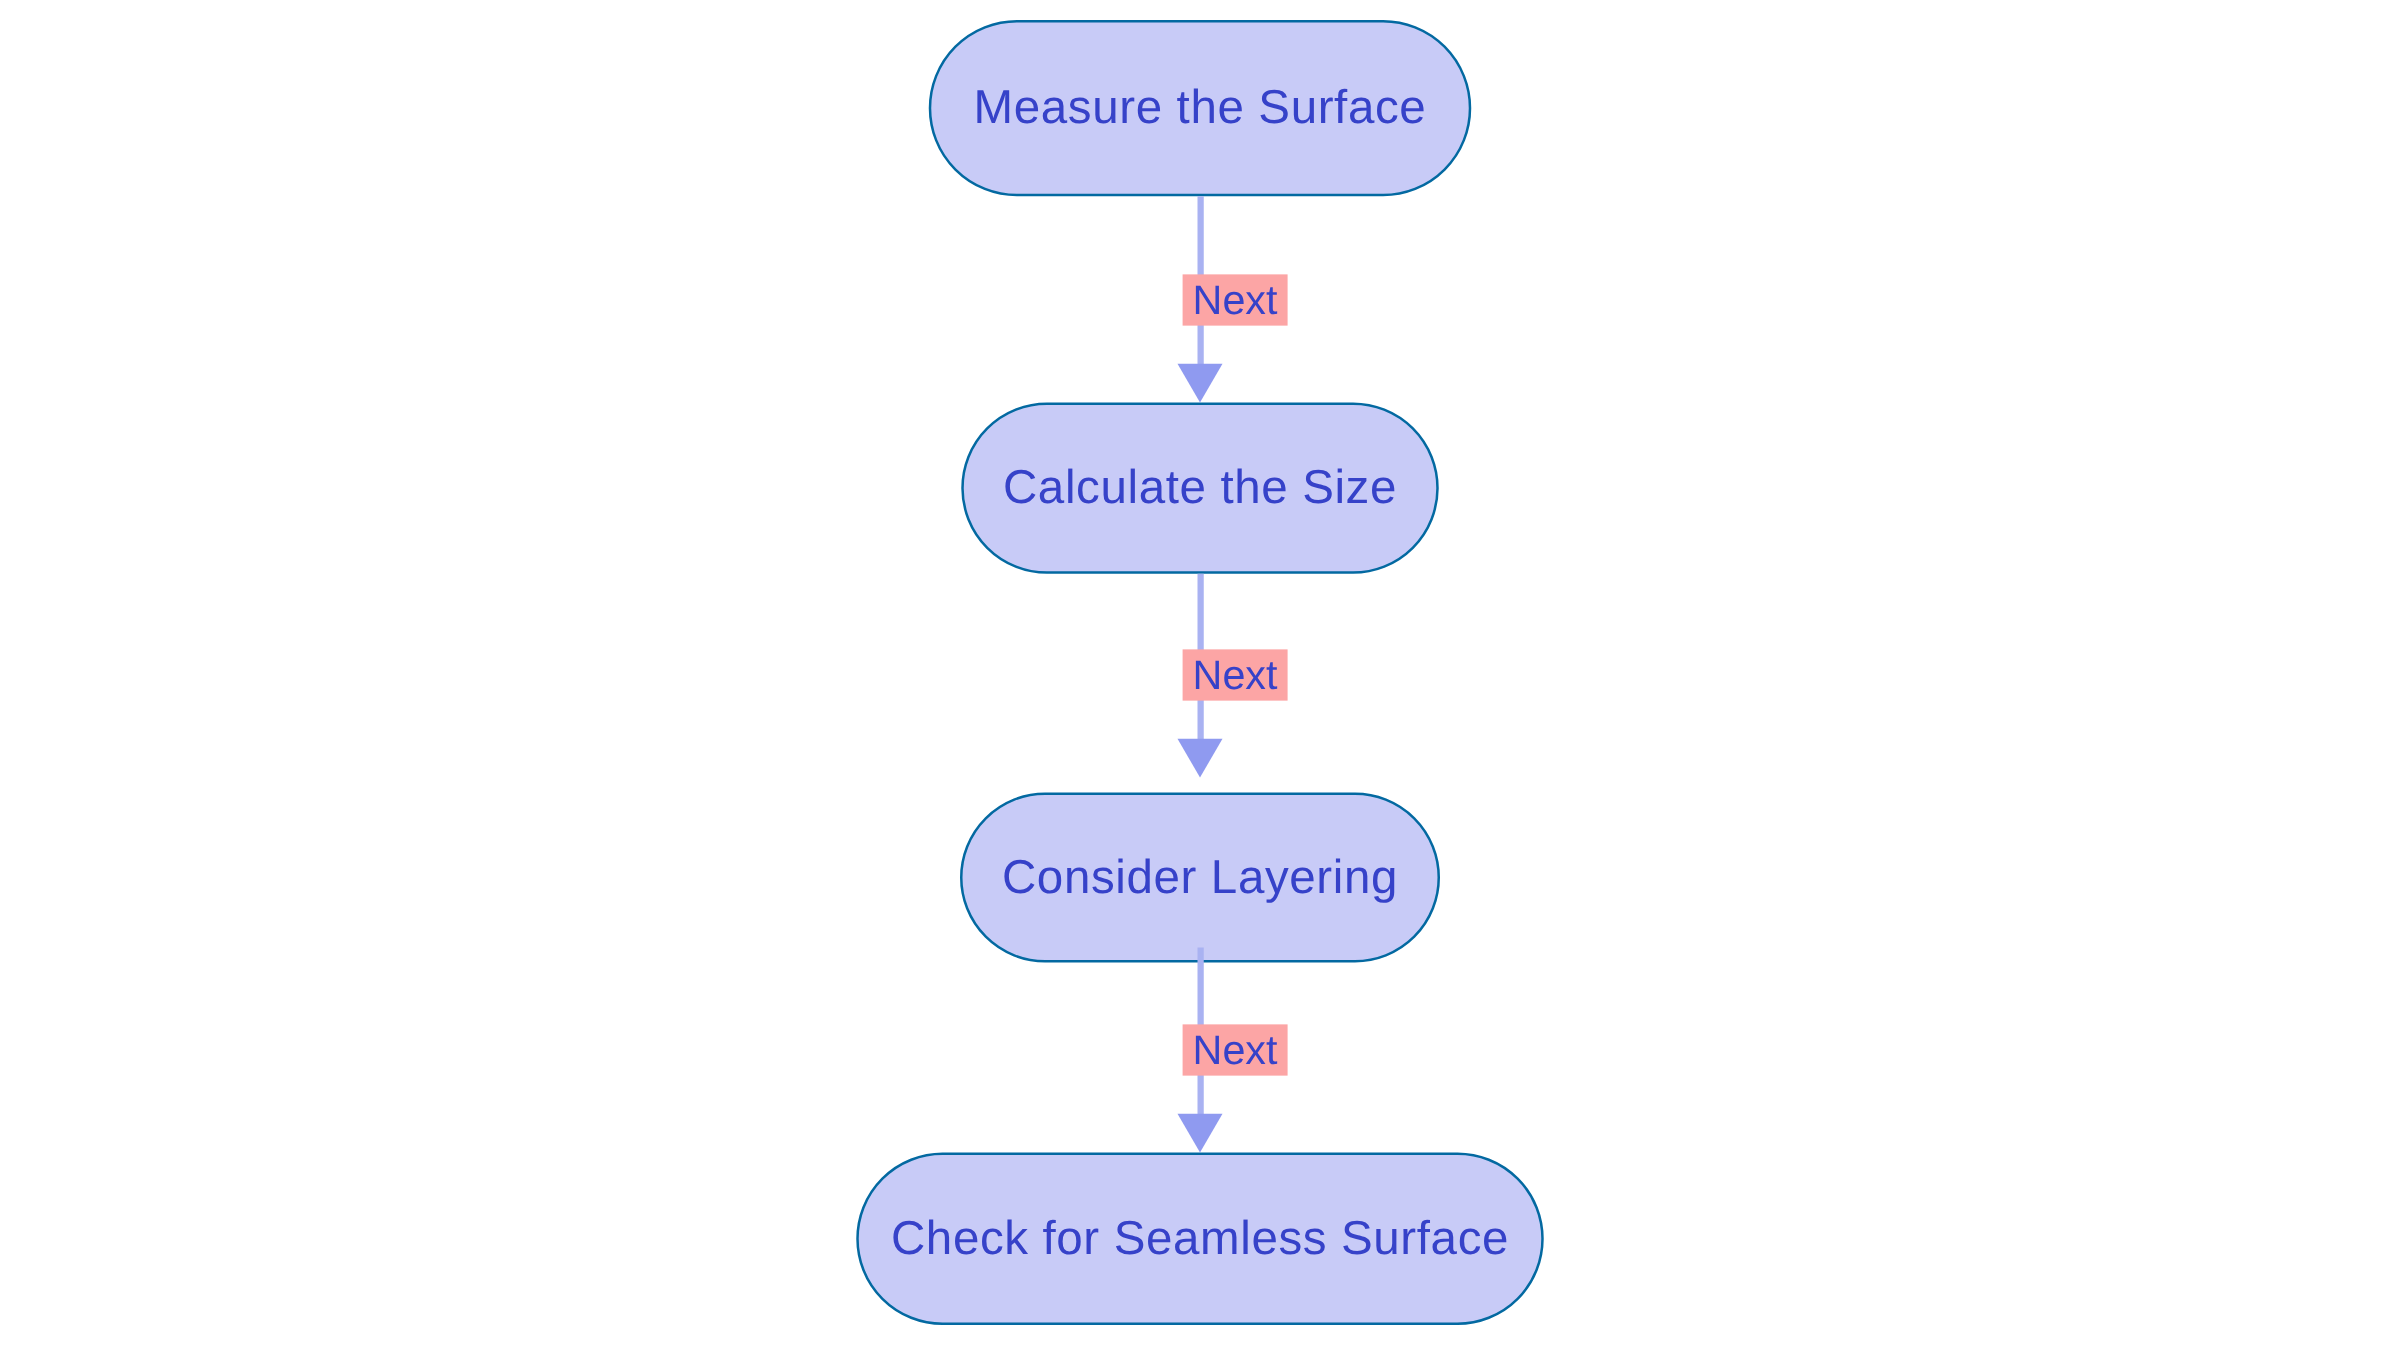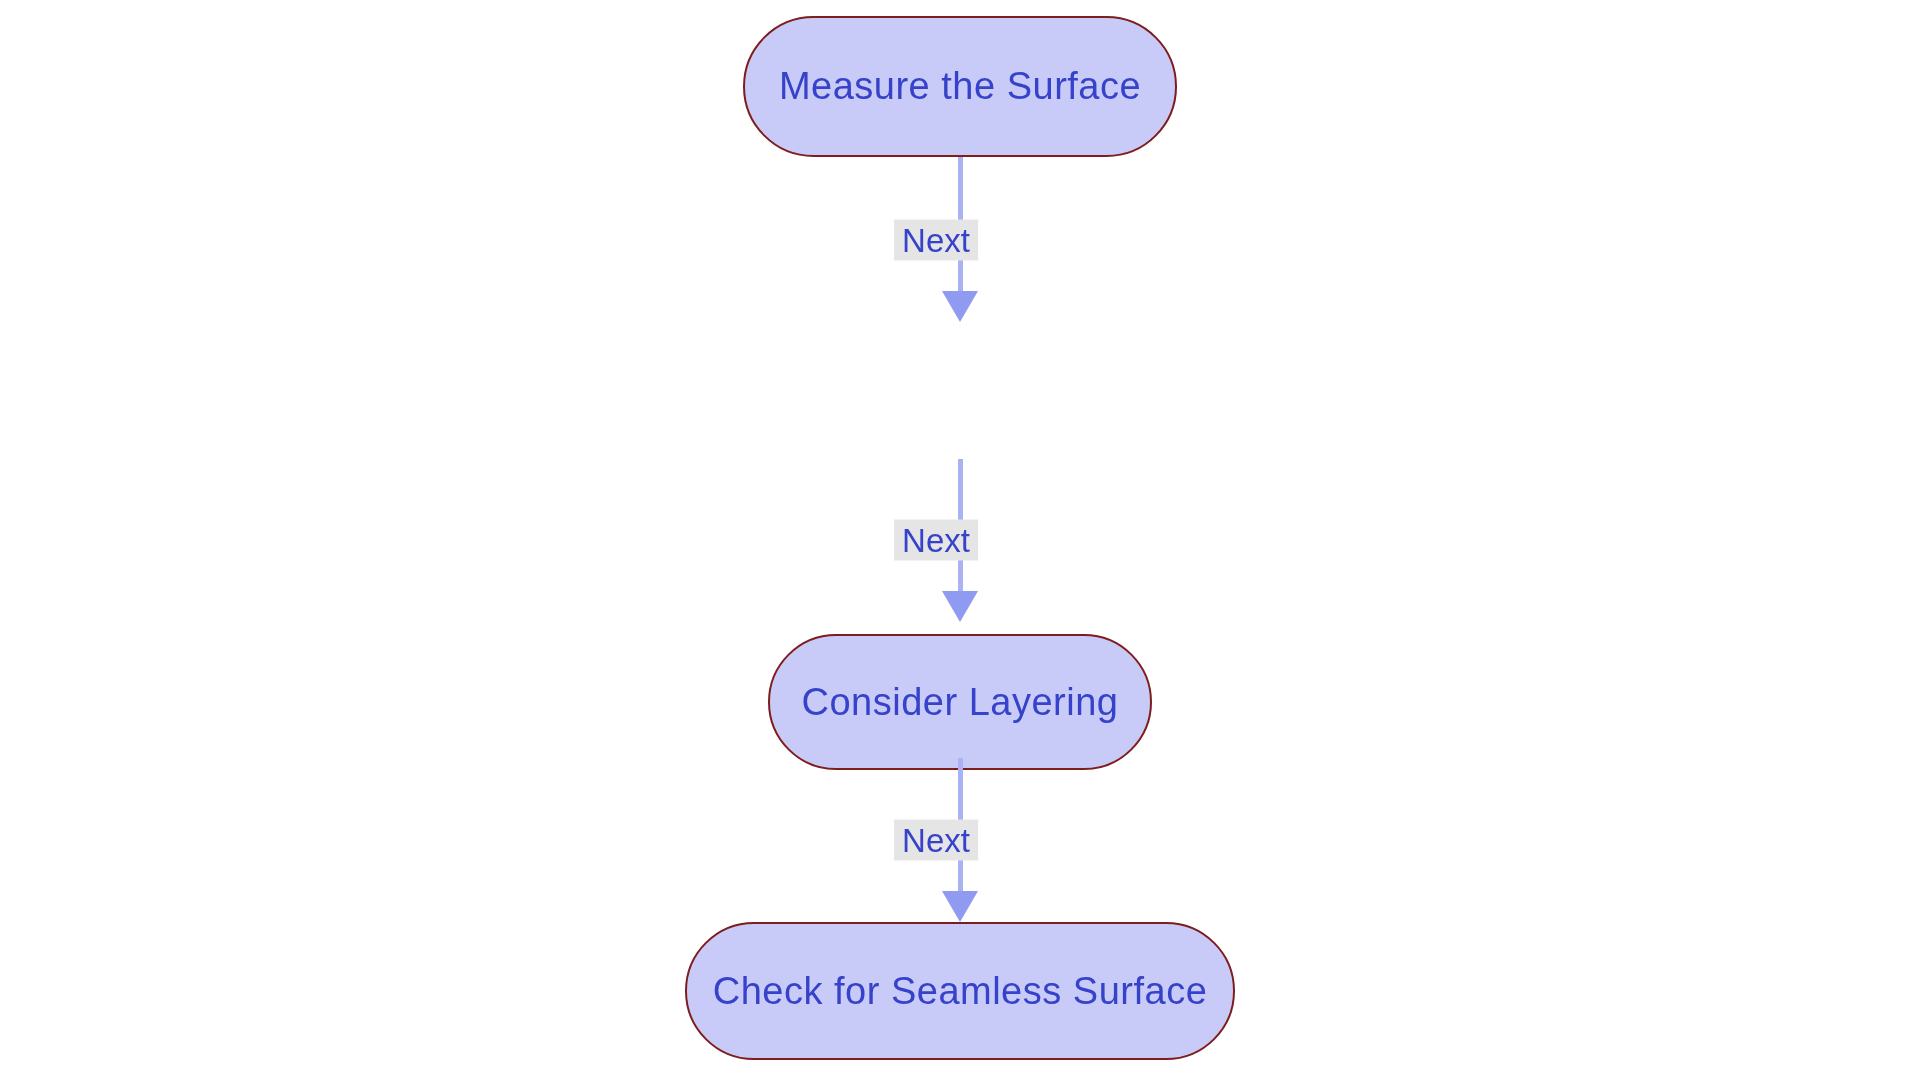--- a/index.html
+++ b/index.html
@@ -14,21 +14,21 @@
     background: #ffffff;
     overflow: hidden;
     font-family: "Liberation Sans", sans-serif;
   }
   .node {
     position: absolute;
     display: flex;
     align-items: center;
     justify-content: center;
     background: #c8cbf7;
-    border: 2px solid #7f1d1d;
+    border: 2px solid #0369a1;
     border-radius: 80px;
     color: #3642c9;
     font-size: 38px;
     font-weight: 400;
     letter-spacing: 0.5px;
     box-sizing: border-box;
     text-align: right;
     white-space: nowrap;
   }
   .node-1 { left: 743px; top: 16px;  width: 434px; height: 141px; }
@@ -54,23 +54,23 @@
     border-right: 18px solid transparent;
     border-top: 31px solid #8f9af0;
     left: 942px;
   }
   .arrowhead-1 { top: 291px; }
   .arrowhead-2 { top: 591px; }
   .arrowhead-3 { top: 891px; }
 
   .edge-label {
     position: absolute;
-    left: 936px;
+    left: 988px;
     transform: translate(-50%, -50%);
-    background: #e5e5e5;
+    background: #fca5a5;
     color: #3642c9;
     font-size: 33px;
     padding: 4px 8px;
     line-height: 1;
     white-space: nowrap;
   }
   .edge-label-1 { top: 240px; }
   .edge-label-2 { top: 540px; }
   .edge-label-3 { top: 840px; }
 </style>
@@ -80,20 +80,23 @@
 <div class="canvas">
 
   <div class="node node-1">
     <span>Measure the Surface</span>
   </div>
 
   <div class="edge-line edge-line-1"></div>
   <div class="arrowhead arrowhead-1"></div>
   <div class="edge-label edge-label-1">Next</div>
 
+  <div class="node node-2">
+    <span>Calculate the Size</span>
+  </div>
 
   <div class="edge-line edge-line-2"></div>
   <div class="arrowhead arrowhead-2"></div>
   <div class="edge-label edge-label-2">Next</div>
 
   <div class="node node-3">
     <span>Consider Layering</span>
   </div>
 
   <div class="edge-line edge-line-3"></div>

